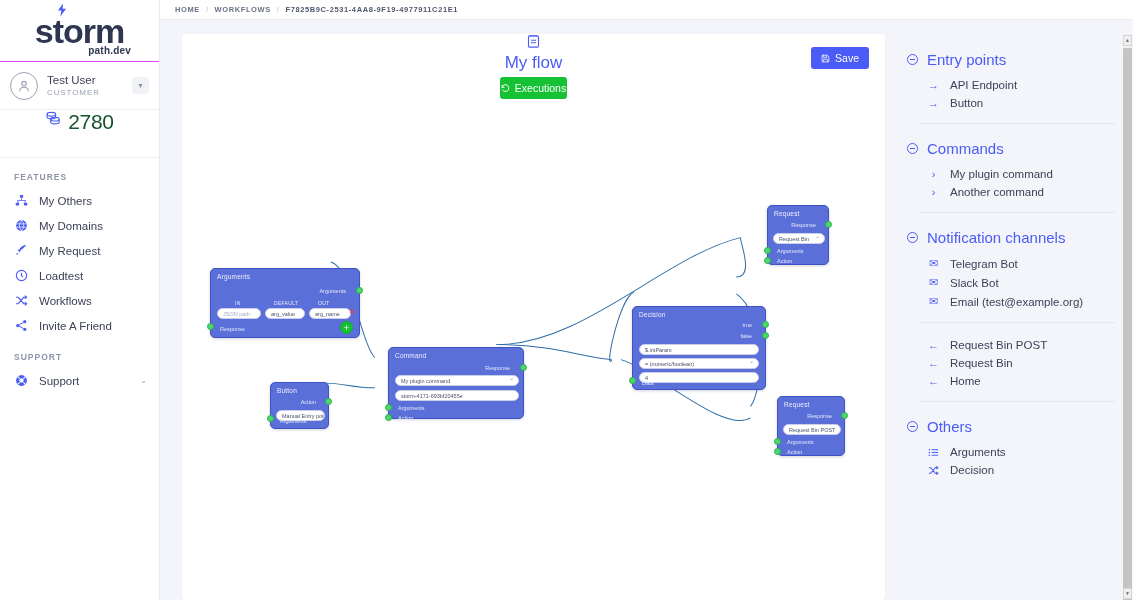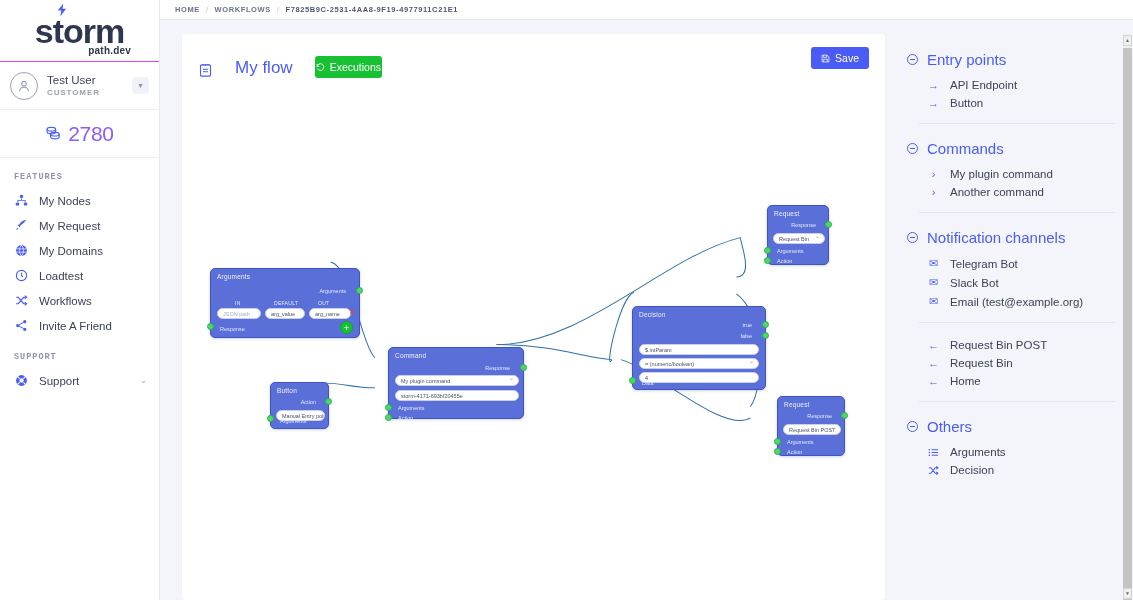--- a/index.html
+++ b/index.html
@@ -37,35 +37,34 @@
     height: 48px; display: flex; align-items: center; padding: 0 10px; gap: 9px;
     border-bottom: 1px solid #eef0f5;
   }
   .avatar {
     width: 28px; height: 28px; border-radius: 50%;
     border: 1.4px solid #9aa0b4; flex: 0 0 28px;
     display: flex; align-items: center; justify-content: center; color: #9aa0b4;
   }
   .user-meta { flex: 1; line-height: 1.15; }
   .user-name { font-size: 11.5px; color: #3c4257; }
-  .user-role { font-size: 8px; color: #9aa0b4; letter-spacing: .9px; font-weight: bold; }
+  .user-role { font-size: 8px; color: #9aa0b4; letter-spacing: .9px; }
   .user-caret {
     width: 17px; height: 17px; border-radius: 4px; background: #f1f2f7;
     display: flex; align-items: center; justify-content: center; color: #8b90a3;
     font-size: 8px;
   }
   .credits {
-    height: 48px; display: flex; align-items: center; justify-content: center;
-    gap: 6px; color: #8b5cf6; border-bottom: 1px solid #eef0f5;
+    height: 48px; display: flex; align-items: flex-start; justify-content: center;
+    gap: 6px; color: #14532d; border-bottom: 1px solid #eef0f5;
   }
   .credits-num { font-size: 21px; font-weight: normal; letter-spacing: -.3px; }
   .nav-section {
     font-size: 8.5px; color: #8e94ab; letter-spacing: 1px; font-weight: bold;
     padding: 14px 0 6px 14px;
-    font-family: Liberation Mono, monospace;
   }
   .nav-item {
     height: 25px; display: flex; align-items: center; gap: 10px;
     padding: 0 12px 0 14px; color: #3c4257; font-size: 11.5px; cursor: pointer;
   }
   .nav-icon {
     width: 15px; flex: 0 0 15px; display: flex; align-items: center;
     justify-content: center; color: #4a5cf5;
   }
   .nav-label { flex: 1; }
@@ -84,21 +83,21 @@
 
   .content-area {
     flex: 1; display: flex; padding: 14px 0 0 22px; gap: 0; overflow: hidden;
   }
   .card {
     flex: 1; background: #fff; border-radius: 3px;
     box-shadow: 0 1px 2px rgba(40,45,80,.06);
     position: relative; overflow: hidden; min-width: 0;
   }
   .card-head {
-    height: 44px; display: flex; align-items: flex-end; padding: 0 16px; gap: 22px;
+    height: 44px; display: flex; align-items: center; padding: 0 16px; gap: 4px; flex-direction: column;
   }
   .flow-icon { color: #4a5cf5; display: flex; align-items: center; }
   .flow-title { font-size: 17px; color: #4a5cf5; }
   .btn-exec {
     background: #16c233; color: #fff; font-size: 10.5px; border: none;
     border-radius: 3px; padding: 5px 1px; display: flex; align-items: center;
     gap: 5px; cursor: pointer;
   }
   .btn-save {
     position: absolute; right: 16px; top: 13px;
@@ -232,41 +231,41 @@
 
     <div class="nav-item">
       <span class="nav-icon">
         <svg width="13" height="13" viewBox="0 0 24 24" fill="currentColor">
           <rect x="9" y="2" width="6" height="5" rx="1"></rect>
             <rect x="1.5" y="16" width="6" height="5" rx="1"></rect>
           <rect x="16.5" y="16" width="6" height="5" rx="1"></rect>
           <path d="M11.3 7v4H4.5v5h1.6v-3.6h11.8V16h1.6v-5h-6.8V7z"></path>
         </svg>
       </span>
-      <span class="nav-label">My Nodes</span>
+      <span class="nav-label">My Others</span>
+    </div>
+
+    <div class="nav-item">
+      <span class="nav-icon">
+        <svg width="13" height="13" viewBox="0 0 24 24" fill="currentColor">
+          <circle cx="12" cy="12" r="10"></circle>
+            <path d="M12 2a15 15 0 010 20M12 2a15 15 0 000 20M2.5 9h19M2.5 15h19" stroke="#fff" stroke-width="1.3" fill="none"></path>
+        </svg>
+      </span>
+      <span class="nav-label">My Domains</span>
     </div>
 
     <div class="nav-item">
       <span class="nav-icon">
         <svg width="13" height="13" viewBox="0 0 24 24" fill="currentColor">
           <path d="M21 2c-6 0-10 3-13 8l-4 1 3 2 2 3 1-4c5-3 8-7 11-10z"></path>
             <path d="M4 16c-1 1-1.5 4-1.5 4s3-.5 4-1.5z"></path>
         </svg>
       </span>
       <span class="nav-label">My Request</span>
-    </div>
-
-    <div class="nav-item">
-      <span class="nav-icon">
-        <svg width="13" height="13" viewBox="0 0 24 24" fill="currentColor">
-          <circle cx="12" cy="12" r="10"></circle>
-            <path d="M12 2a15 15 0 010 20M12 2a15 15 0 000 20M2.5 9h19M2.5 15h19" stroke="#fff" stroke-width="1.3" fill="none"></path>
-        </svg>
-      </span>
-      <span class="nav-label">My Domains</span>
     </div>
 
     <div class="nav-item">
       <span class="nav-icon">
         <svg width="13" height="13" viewBox="0 0 24 24" fill="none" stroke="currentColor" stroke-width="2">
           <circle cx="12" cy="12" r="9.5"></circle>
             <path d="M12 7v5.5l3 2"></path>
         </svg>
       </span>
       <span class="nav-label">Loadtest</span>

